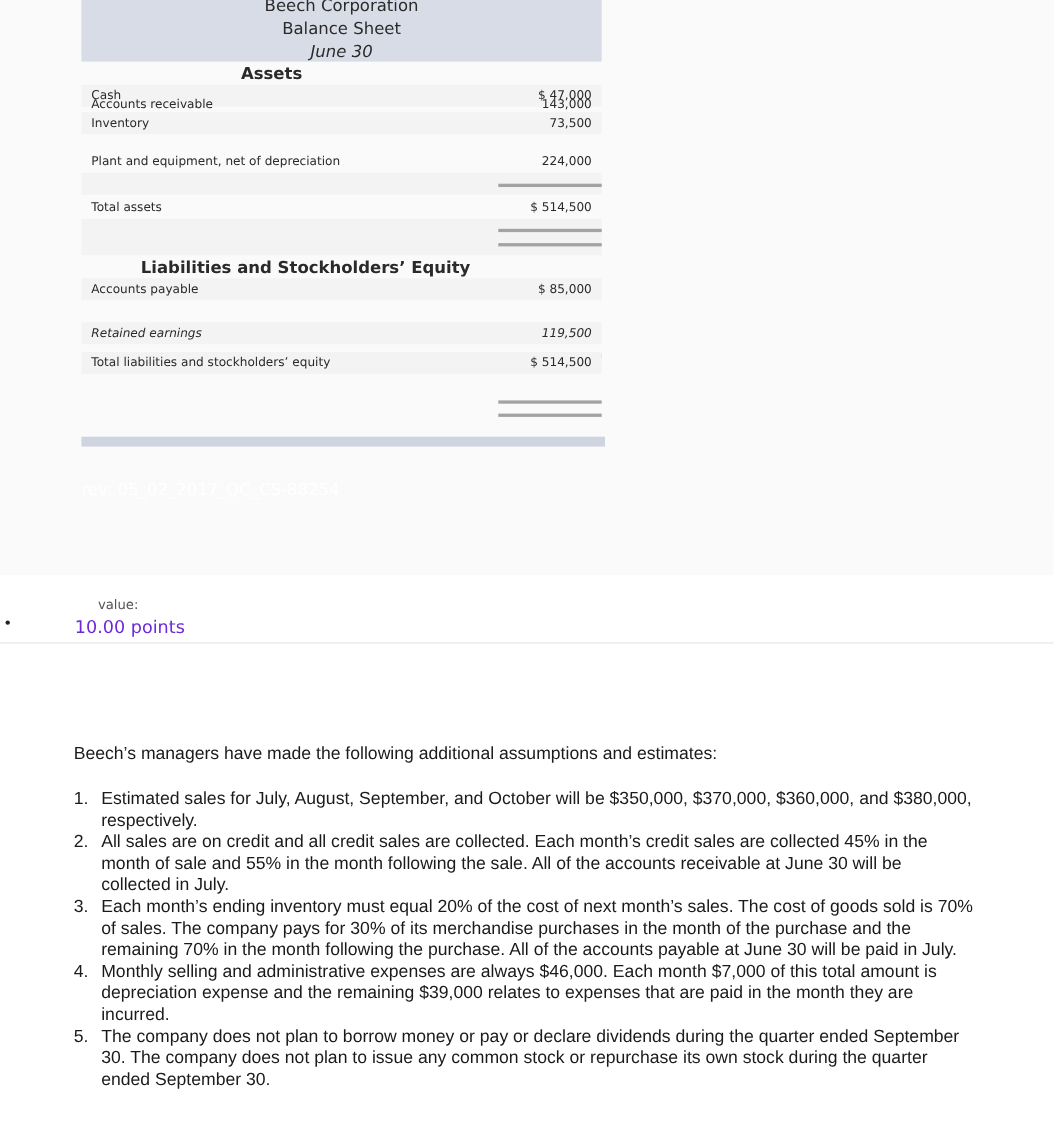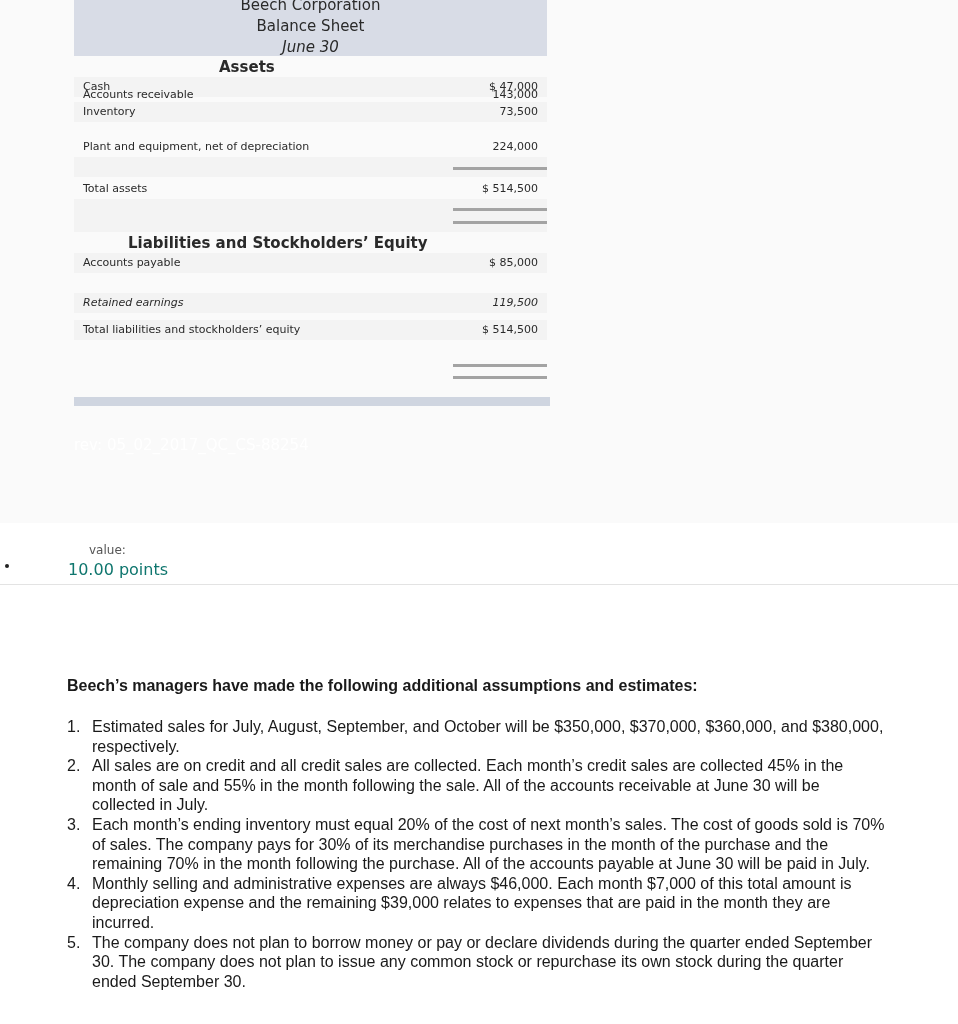--- a/index.html
+++ b/index.html
@@ -22,24 +22,24 @@
     .row .amt { position: absolute; right: 9px; top: 0; line-height: 20px; white-space: nowrap; text-align: right; }
 
     .rule { position: absolute; left: 453px; width: 94px; height: 3px; background: #a3a3a3; }
 
     .footer-band { position: absolute; left: 74px; top: 397px; width: 476px; height: 9px; background: #cfd5e0; }
 
     .rev { position: absolute; left: 74px; top: 436px; font-size: 15px; color: #ffffff; font-family: "DejaVu Sans", sans-serif; }
 
     .bullet-dot { position: absolute; left: 5px; top: 564px; width: 4px; height: 4px; border-radius: 50%; background: #222; }
     .value-label { position: absolute; left: 68px; top: 543px; font-size: 12px; color: #555; font-family: "DejaVu Sans", sans-serif; margin-left: 21px; }
-    .points { position: absolute; left: 68px; top: 560px; font-size: 16px; color: #0f766e; font-family: "DejaVu Sans", sans-serif; }
+    .points { position: absolute; left: 68px; top: 560px; font-size: 16px; color: #6d28d9; font-family: "DejaVu Sans", sans-serif; }
     .divider { position: absolute; left: 0; top: 584px; width: 958px; height: 1px; background: #e3e3e3; }
 
-    .intro { position: absolute; left: 67px; top: 677px; font-size: 16px; color: #1a1a1a; font-family: "Liberation Sans", sans-serif; font-weight: bold; }
+    .intro { position: absolute; left: 67px; top: 677px; font-size: 16px; color: #1a1a1a; font-family: "Liberation Sans", sans-serif; }
     .assumptions { position: absolute; left: 67px; top: 717px; width: 820px; font-size: 16px; line-height: 19.6px; color: #1a1a1a; font-family: "Liberation Sans", sans-serif; list-style: none; }
     .assumptions li { position: relative; padding-left: 25px; }
     .assumptions li .num { position: absolute; left: 0; top: 0; }
   </style>
 </head>
 <body>
 
 <div class="top-panel">
 
   <div class="bs-header">

